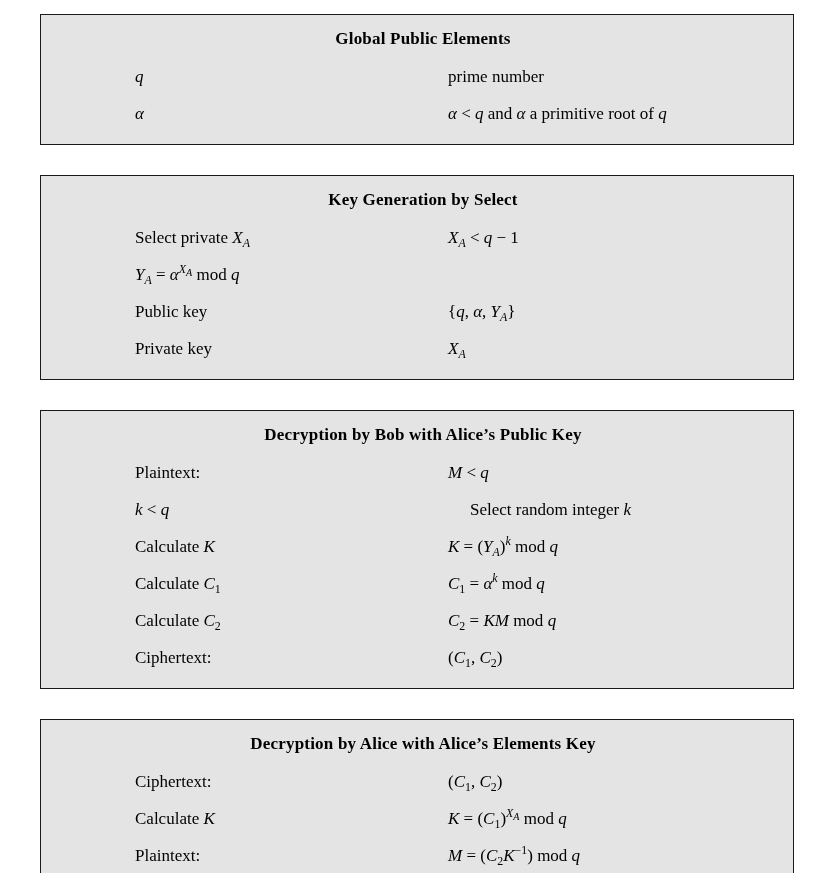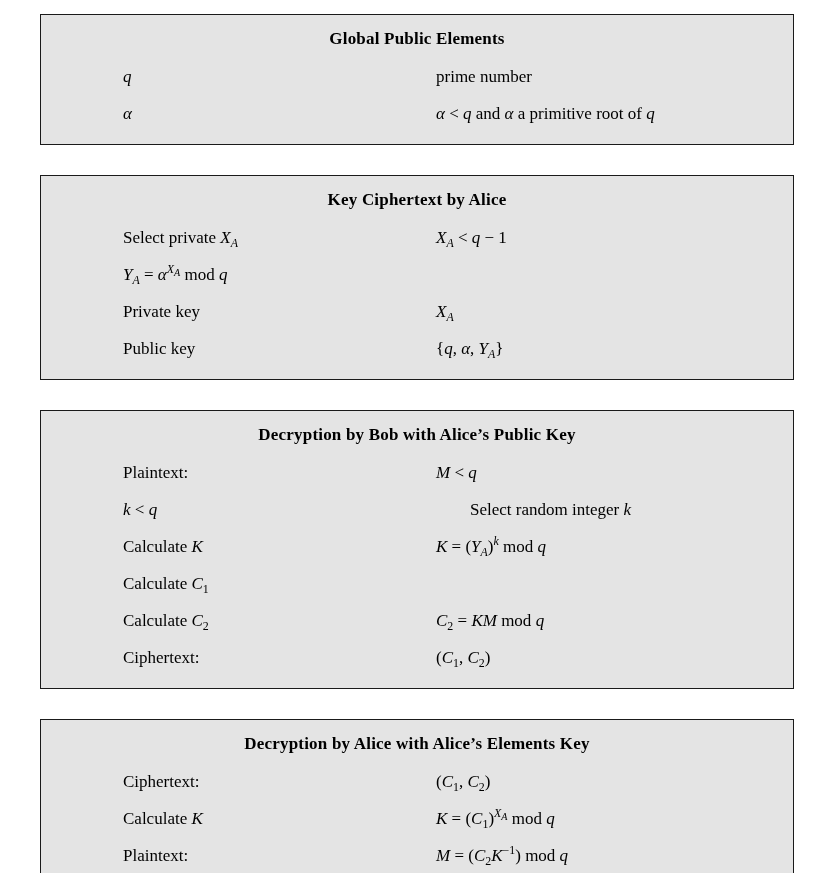--- a/index.html
+++ b/index.html
@@ -15,21 +15,21 @@
     width: 834px; height: 873px;
     font-family: "Liberation Serif", "DejaVu Serif", serif;
     color: var(--text_color);
     overflow: hidden;
   }
   .page { padding: 14px 40px 0 40px; }
   .box {
     border: 1px solid var(--border_color);
     background: var(--box_bg);
     margin-bottom: 30px;
-    padding: 10px 0 12px 0;
+    padding: 10px 0 12px 12px;
   }
   .box-title {
     text-align: center;
     font-weight: bold;
     font-size: 17px;
     margin: 4px 0 9px 0;
     letter-spacing: 0.2px;
   }
   .row {
     display: flex;
@@ -54,54 +54,55 @@
       <span class="cell label"><i>q</i></span>
       <span class="cell value">prime number</span>
     </div>
     <div class="row">
       <span class="cell label"><i>α</i></span>
       <span class="cell value"><i>α</i> &lt; <i>q</i> and <i>α</i> a primitive root of <i>q</i></span>
     </div>
   </section>
 
   <section class="box">
-    <h3 class="box-title">Key Ciphertext by Alice</h3>
+    <h3 class="box-title">Key Generation by Select</h3>
     <div class="row">
       <span class="cell label">Select private <i>X</i><sub><i>A</i></sub></span>
       <span class="cell value"><i>X</i><sub><i>A</i></sub> &lt; <i>q</i> − 1</span>
     </div>
     <div class="row">
       <span class="cell value"><i>Y</i><sub><i>A</i></sub> = <i>α</i><sup><i>X</i><sub><i>A</i></sub></sup> mod <i>q</i></span>
     </div>
     <div class="row">
+      <span class="cell label">Public key</span>
+      <span class="cell value">{<i>q</i>, <i>α</i>, <i>Y</i><sub><i>A</i></sub>}</span>
+    </div>
+    <div class="row">
       <span class="cell label">Private key</span>
       <span class="cell value"><i>X</i><sub><i>A</i></sub></span>
-    </div>
-    <div class="row">
-      <span class="cell label">Public key</span>
-      <span class="cell value">{<i>q</i>, <i>α</i>, <i>Y</i><sub><i>A</i></sub>}</span>
     </div>
   </section>
 
   <section class="box">
     <h3 class="box-title">Decryption by Bob with Alice’s Public Key</h3>
     <div class="row">
       <span class="cell label">Plaintext:</span>
       <span class="cell value"><i>M</i> &lt; <i>q</i></span>
     </div>
     <div class="row">
       <span class="cell value"><i>k</i> &lt; <i>q</i></span>
       <span class="cell label">Select random integer <i>k</i></span>
     </div>
     <div class="row">
       <span class="cell label">Calculate <i>K</i></span>
       <span class="cell value"><i>K</i> = (<i>Y</i><sub><i>A</i></sub>)<sup><i>k</i></sup> mod <i>q</i></span>
     </div>
     <div class="row">
       <span class="cell label">Calculate <i>C</i><sub>1</sub></span>
+      <span class="cell value"><i>C</i><sub>1</sub> = <i>α</i><sup><i>k</i></sup> mod <i>q</i></span>
     </div>
     <div class="row">
       <span class="cell label">Calculate <i>C</i><sub>2</sub></span>
       <span class="cell value"><i>C</i><sub>2</sub> = <i>KM</i> mod <i>q</i></span>
     </div>
     <div class="row">
       <span class="cell label">Ciphertext:</span>
       <span class="cell value">(<i>C</i><sub>1</sub>, <i>C</i><sub>2</sub>)</span>
     </div>
   </section>

